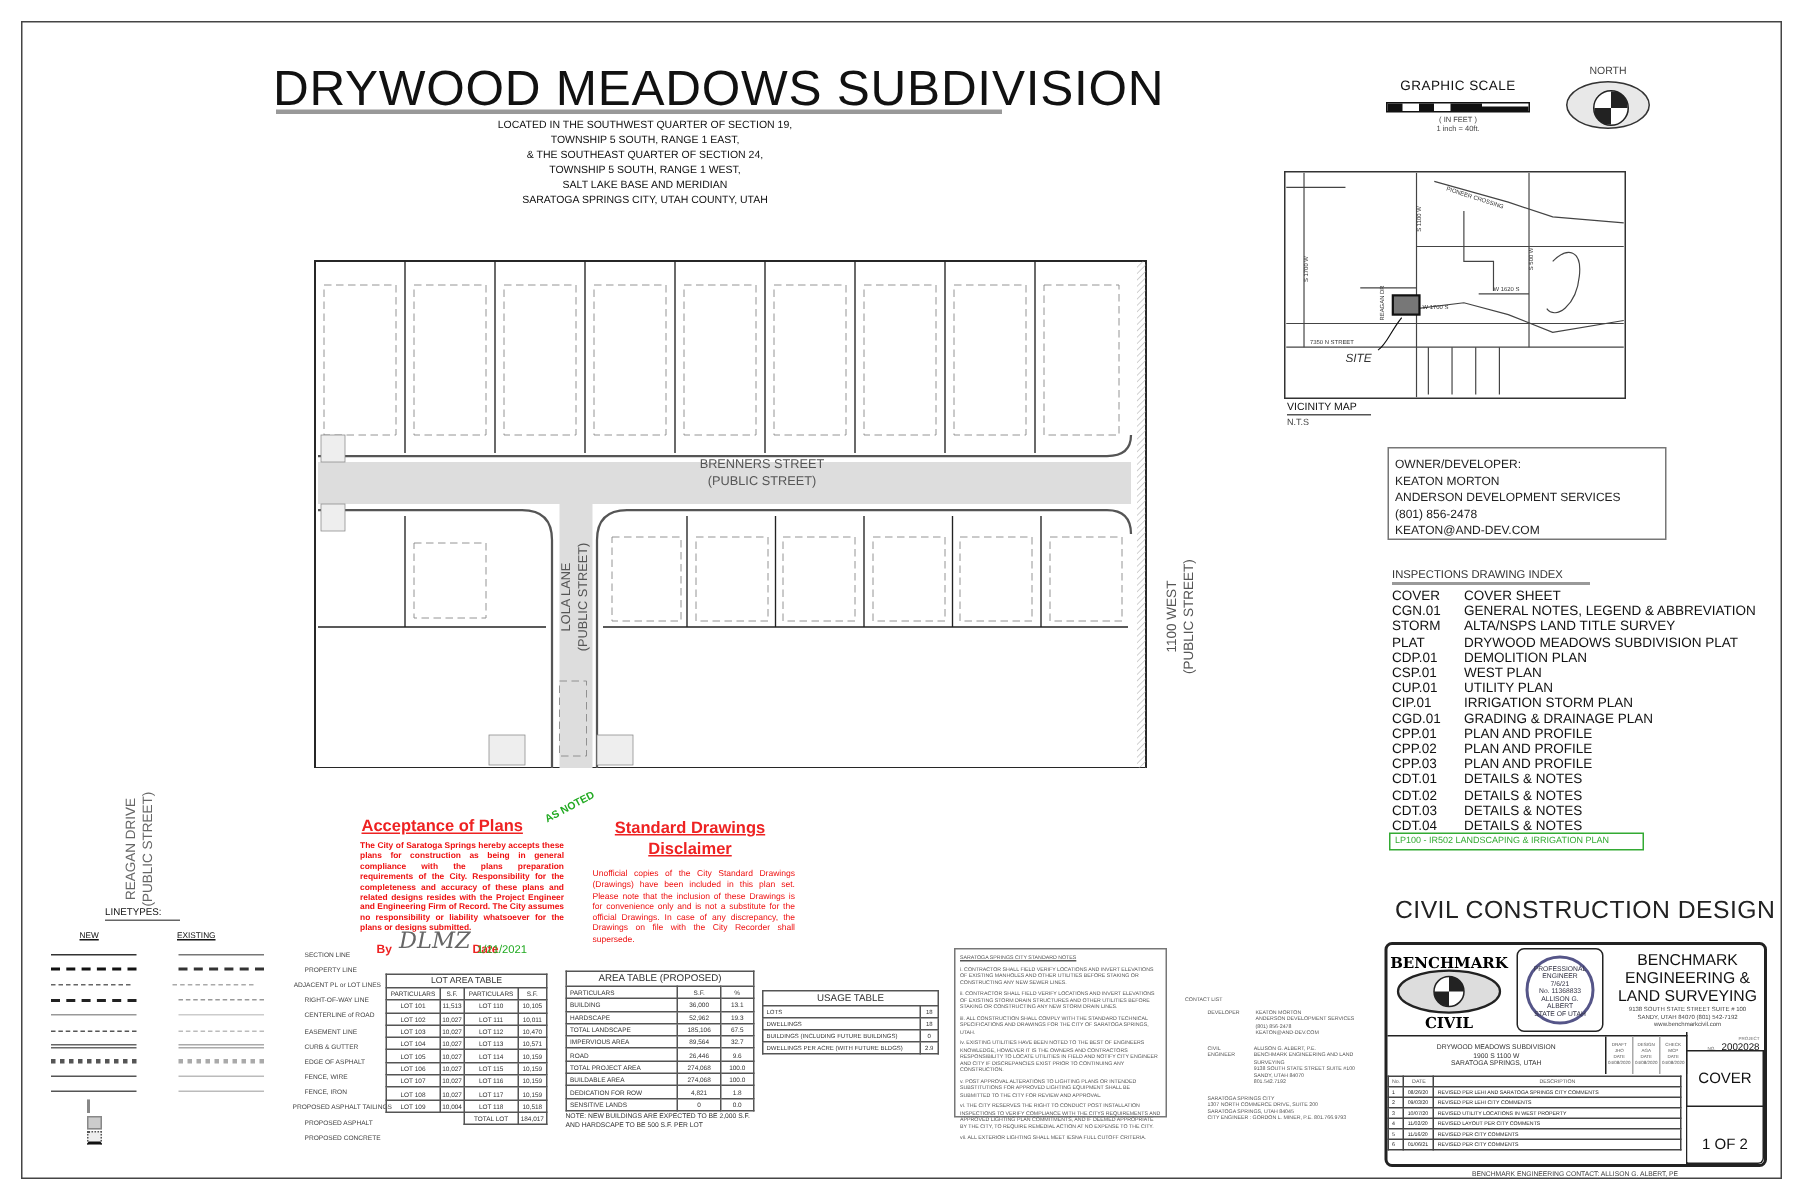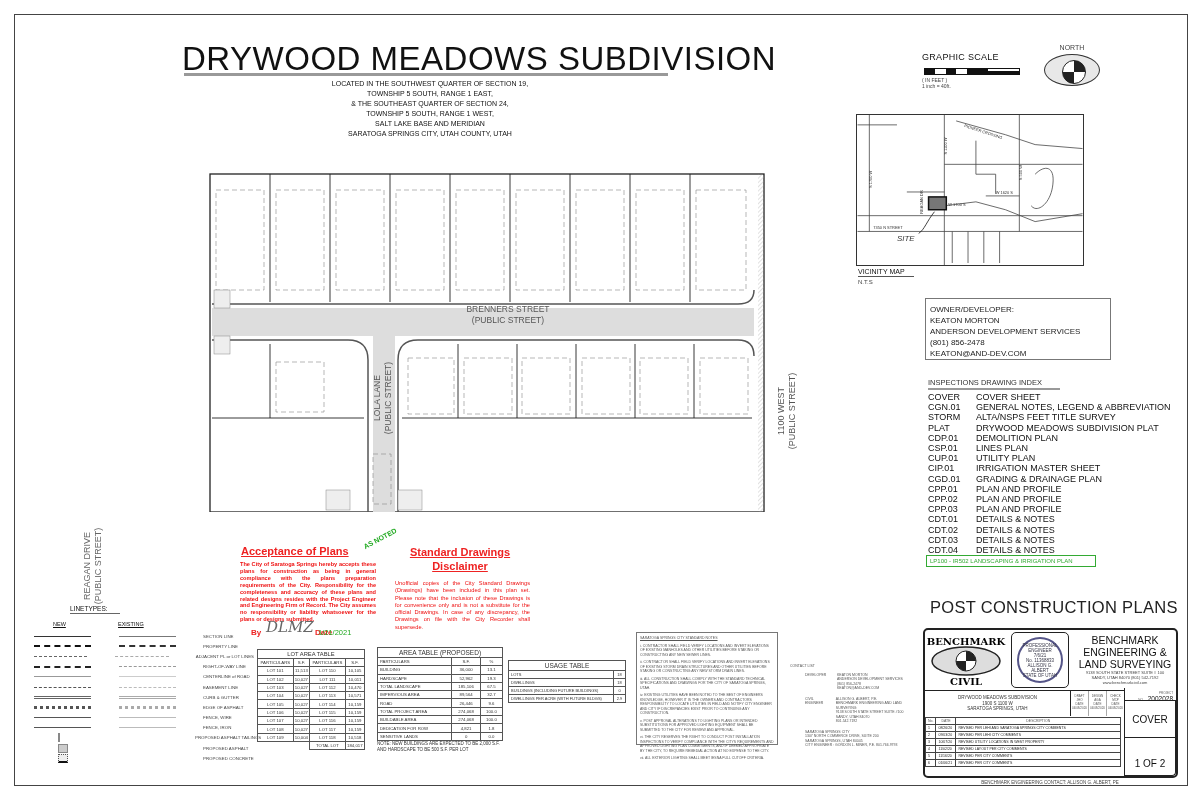--- a/index.html
+++ b/index.html
@@ -2,21 +2,21 @@
 <html><head>
 <meta charset="utf-8">
 <style>
 *{box-sizing:border-box;margin:0;padding:0}
 body{width:1200px;height:800px;background:#fff;font-family:"Liberation Sans",sans-serif;color:#111;position:relative;overflow:hidden}
 .abs{position:absolute}
 .frame{position:absolute;left:14px;top:14px;width:1174px;height:772px;border:1px solid #444}
 .title{left:182px;top:40px;font-size:33px;letter-spacing:.5px;color:#111}
 .title-rule{left:184px;top:73px;width:484px;height:3px;background:#999}
 .subtitle{left:310px;top:79px;width:240px;text-align:center;font-size:7px;line-height:10px}
-.gscale{left:922px;top:52px;width:100px;text-align:left}
+.gscale{left:922px;top:52px;width:100px;text-align:center}
 .gscale .lbl{font-size:9px;letter-spacing:.3px}
 .gscale .bar{margin:6px auto 2px;width:96px;height:7px;border:1px solid #111;display:flex}
 .gscale .bar span{flex:1;height:100%}
 .gscale .sub{font-size:5px;line-height:6px;color:#444}
 .north{left:1042px;top:44px;width:60px;text-align:center}
 .north .lbl{font-size:7px;color:#444}
 .north .disc{margin:3px auto 0;width:56px;height:32px;border:1px solid #333;border-radius:50%;position:relative;background:#e8e8e8}
 .north .disc:after{content:"";position:absolute;left:17px;top:5px;width:22px;height:22px;border-radius:50%;background:conic-gradient(#222 0 25%,#fff 0 50%,#222 0 75%,#fff 0);border:1px solid #222}
 .vmap{left:856px;top:114px;width:228px;height:152px;border:1px solid #333;background:#fff;overflow:hidden}
 .vmap svg{width:100%;height:100%}
@@ -171,41 +171,41 @@
   <div class="row">
       <span class="code">COVER</span>
       <span>COVER SHEET</span>
     </div>
   <div class="row">
       <span class="code">CGN.01</span>
       <span>GENERAL NOTES, LEGEND &amp; ABBREVIATION</span>
     </div>
   <div class="row">
       <span class="code">STORM</span>
-      <span>ALTA/NSPS FEET TITLE SURVEY</span>
+      <span>ALTA/NSPS LAND TITLE SURVEY</span>
     </div>
   <div class="row">
       <span class="code">PLAT</span>
       <span>DRYWOOD MEADOWS SUBDIVISION PLAT</span>
     </div>
   <div class="row">
       <span class="code">CDP.01</span>
       <span>DEMOLITION PLAN</span>
     </div>
   <div class="row">
       <span class="code">CSP.01</span>
-      <span>LINES PLAN</span>
+      <span>WEST PLAN</span>
     </div>
   <div class="row">
       <span class="code">CUP.01</span>
       <span>UTILITY PLAN</span>
     </div>
   <div class="row">
       <span class="code">CIP.01</span>
-      <span>IRRIGATION MASTER SHEET</span>
+      <span>IRRIGATION STORM PLAN</span>
     </div>
   <div class="row">
       <span class="code">CGD.01</span>
       <span>GRADING &amp; DRAINAGE PLAN</span>
     </div>
   <div class="row">
       <span class="code">CPP.01</span>
       <span>PLAN AND PROFILE</span>
     </div>
   <div class="row">
@@ -579,21 +579,21 @@
       </div>
     </div>
   <div style="padding-left:15px">
       <div>SARATOGA SPRINGS CITY</div>
       <div>1307 NORTH COMMERCE DRIVE, SUITE 200</div>
       <div>SARATOGA SPRINGS, UTAH 84045</div>
       <div>CITY ENGINEER : GORDON L. MINER, P.E.     801.766.9793</div>
     </div>
 </div>
 
-<div class="abs civil">POST CONSTRUCTION PLANS</div>
+<div class="abs civil">CIVIL CONSTRUCTION DESIGN</div>
 <div class="abs tb"></div>
 <div class="abs logo">
   <svg viewBox="0 0 80 56" width="80" height="56">
     <ellipse cx="40" cy="29" rx="34" ry="14" fill="#ddd" stroke="#222" stroke-width="1.5"></ellipse>
     <circle cx="40" cy="29" r="10" fill="#fff" stroke="#222"></circle>
     <path d="M40 19 A10 10 0 0 1 50 29 L40 29Z M40 39 A10 10 0 0 1 30 29 L40 29Z" fill="#222"></path>
     <text x="40" y="13" text-anchor="middle" font-size="10" font-weight="bold" font-family="DejaVu Serif, serif">BENCHMARK</text>
     <text x="40" y="53" text-anchor="middle" font-size="10" font-weight="bold" font-family="DejaVu Serif, serif">CIVIL</text>
   </svg>
 </div>

